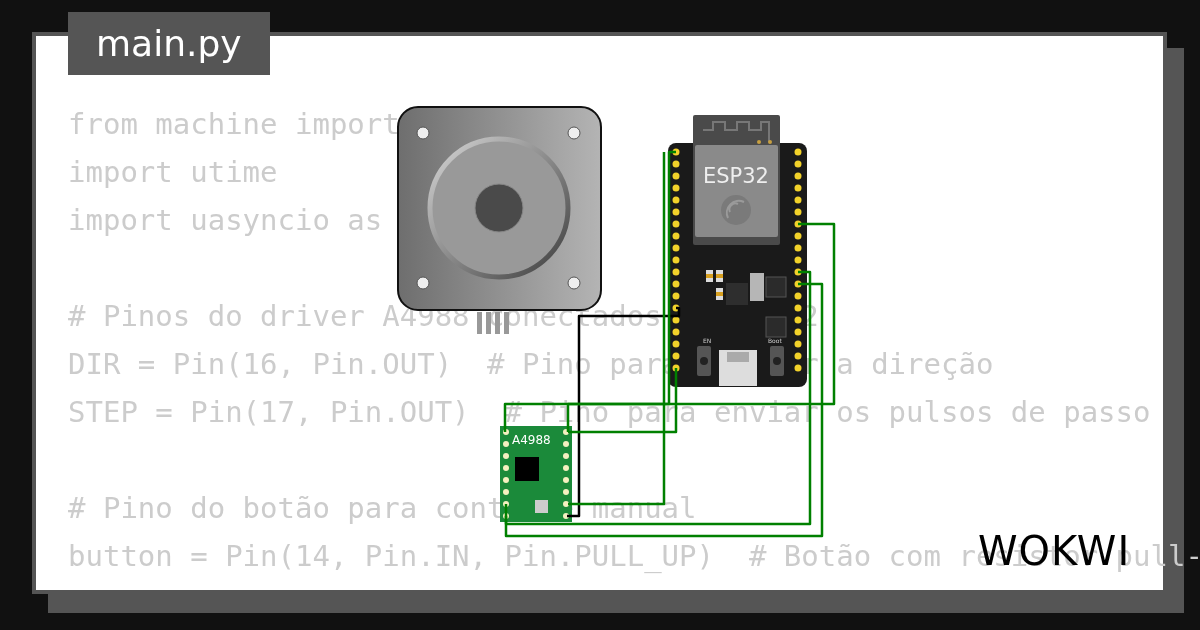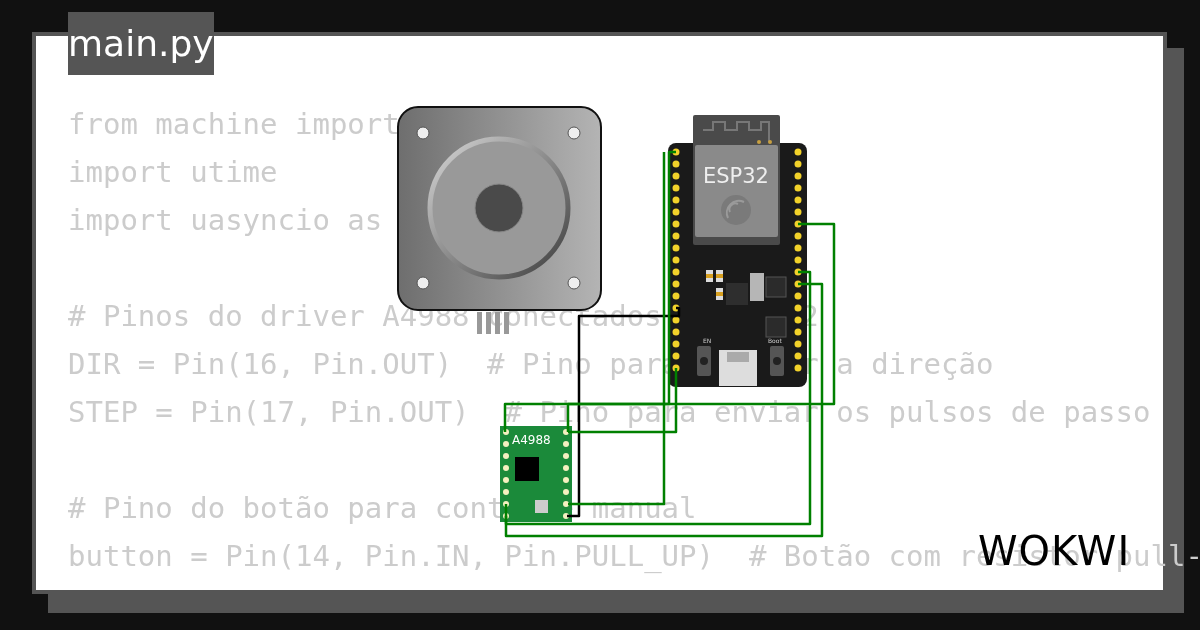--- a/index.html
+++ b/index.html
@@ -1,19 +1,19 @@
 <!DOCTYPE html>
 <html><head>
 <meta charset="utf-8">
 <style>
   html, body { margin:0; padding:0; }
   body { width:1200px; height:630px; background:#111111; position:relative; overflow:hidden; font-family:"DejaVu Sans", sans-serif; }
   .shadow { position:absolute; left:48px; top:48px; width:1136px; height:565px; background:#555555; }
   .card { position:absolute; left:32px; top:32px; width:1127px; height:554px; background:#ffffff; border:4px solid #555555; }
-  .title-tab { position:absolute; left:68px; top:12px; height:63px; padding:0 0; background:#555555; color:#ffffff; font-size:36px; line-height:63px; z-index:5; }
+  .title-tab { position:absolute; left:68px; top:12px; height:63px; padding:0 28px; background:#555555; color:#ffffff; font-size:36px; line-height:63px; z-index:5; }
   .code { position:absolute; left:68px; top:100px; margin:0; color:#cccccc; font-size:29px; line-height:48px; white-space:pre; z-index:1; }
   .code .line { height:48px; display:block; }
   .diagram { position:absolute; left:0; top:0; width:1200px; height:630px; z-index:2; pointer-events:none; }
   .diagram * { pointer-events:auto; }
   .logo { position:absolute; left:978px; top:528px; font-size:40px; font-weight:normal; color:#000000; letter-spacing:1px; z-index:4; font-family:"DejaVu Sans", sans-serif; }
 </style>
 </head>
 <body>
 
 <div class="shadow"></div>

